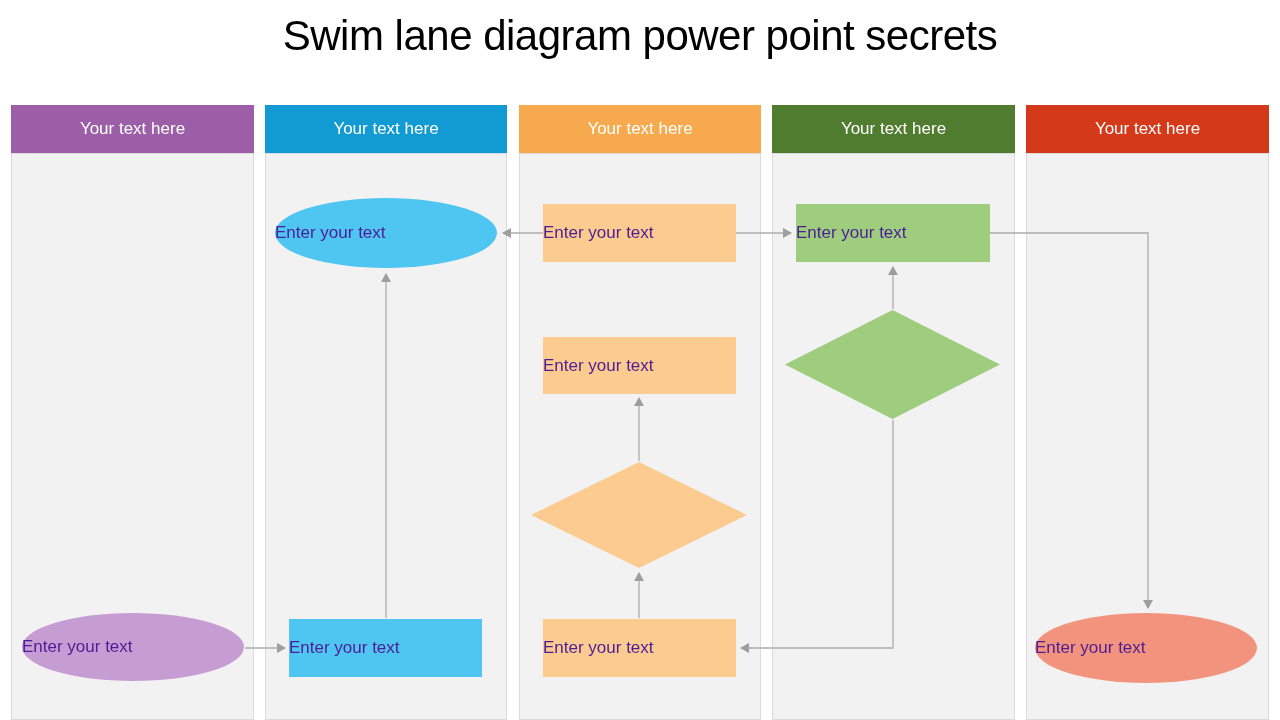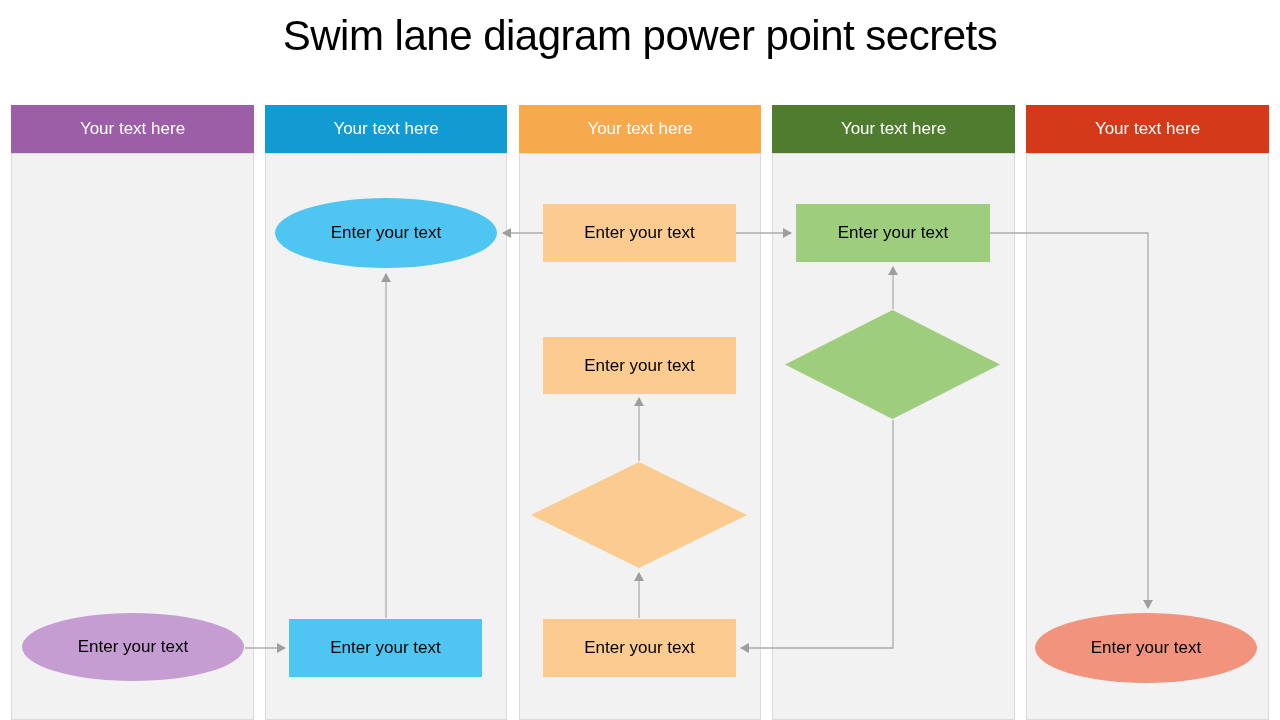--- a/index.html
+++ b/index.html
@@ -47,25 +47,25 @@
     pointer-events: none;
   }
   #connectors path.connector {
     fill: none;
     stroke: #ACACAC;
     stroke-width: 1.3;
   }
   
   .shape {
     position: absolute;
-    display: flex; align-items: center; justify-content: center;
+    display: flex; align-items: center; justify-content: flex-start;
     text-align: center;
     font-size: 17px;
     line-height: 1.6;
-    color: #000000;
+    color: #4c1d95;
   }
   .ellipse { border-radius: 50%; }
   .ellipse .lbl { max-width: 112px; }
   .diamond { clip-path: polygon(50% 0, 100% 50%, 50% 100%, 0 50%); }
 
   .sh-ellipse-blue    { left: 275px;  top: 198px; width: 222px; height: 70px; }
   .sh-rect-orange-top { left: 543px;  top: 204px; width: 193px; height: 58px; }
   .sh-rect-green      { left: 796px;  top: 204px; width: 194px; height: 58px; }
   .sh-rect-orange-mid { left: 543px;  top: 337px; width: 193px; height: 57px; }
   .sh-diamond-orange  { left: 531px;  top: 462px; width: 216px; height: 106px; }

